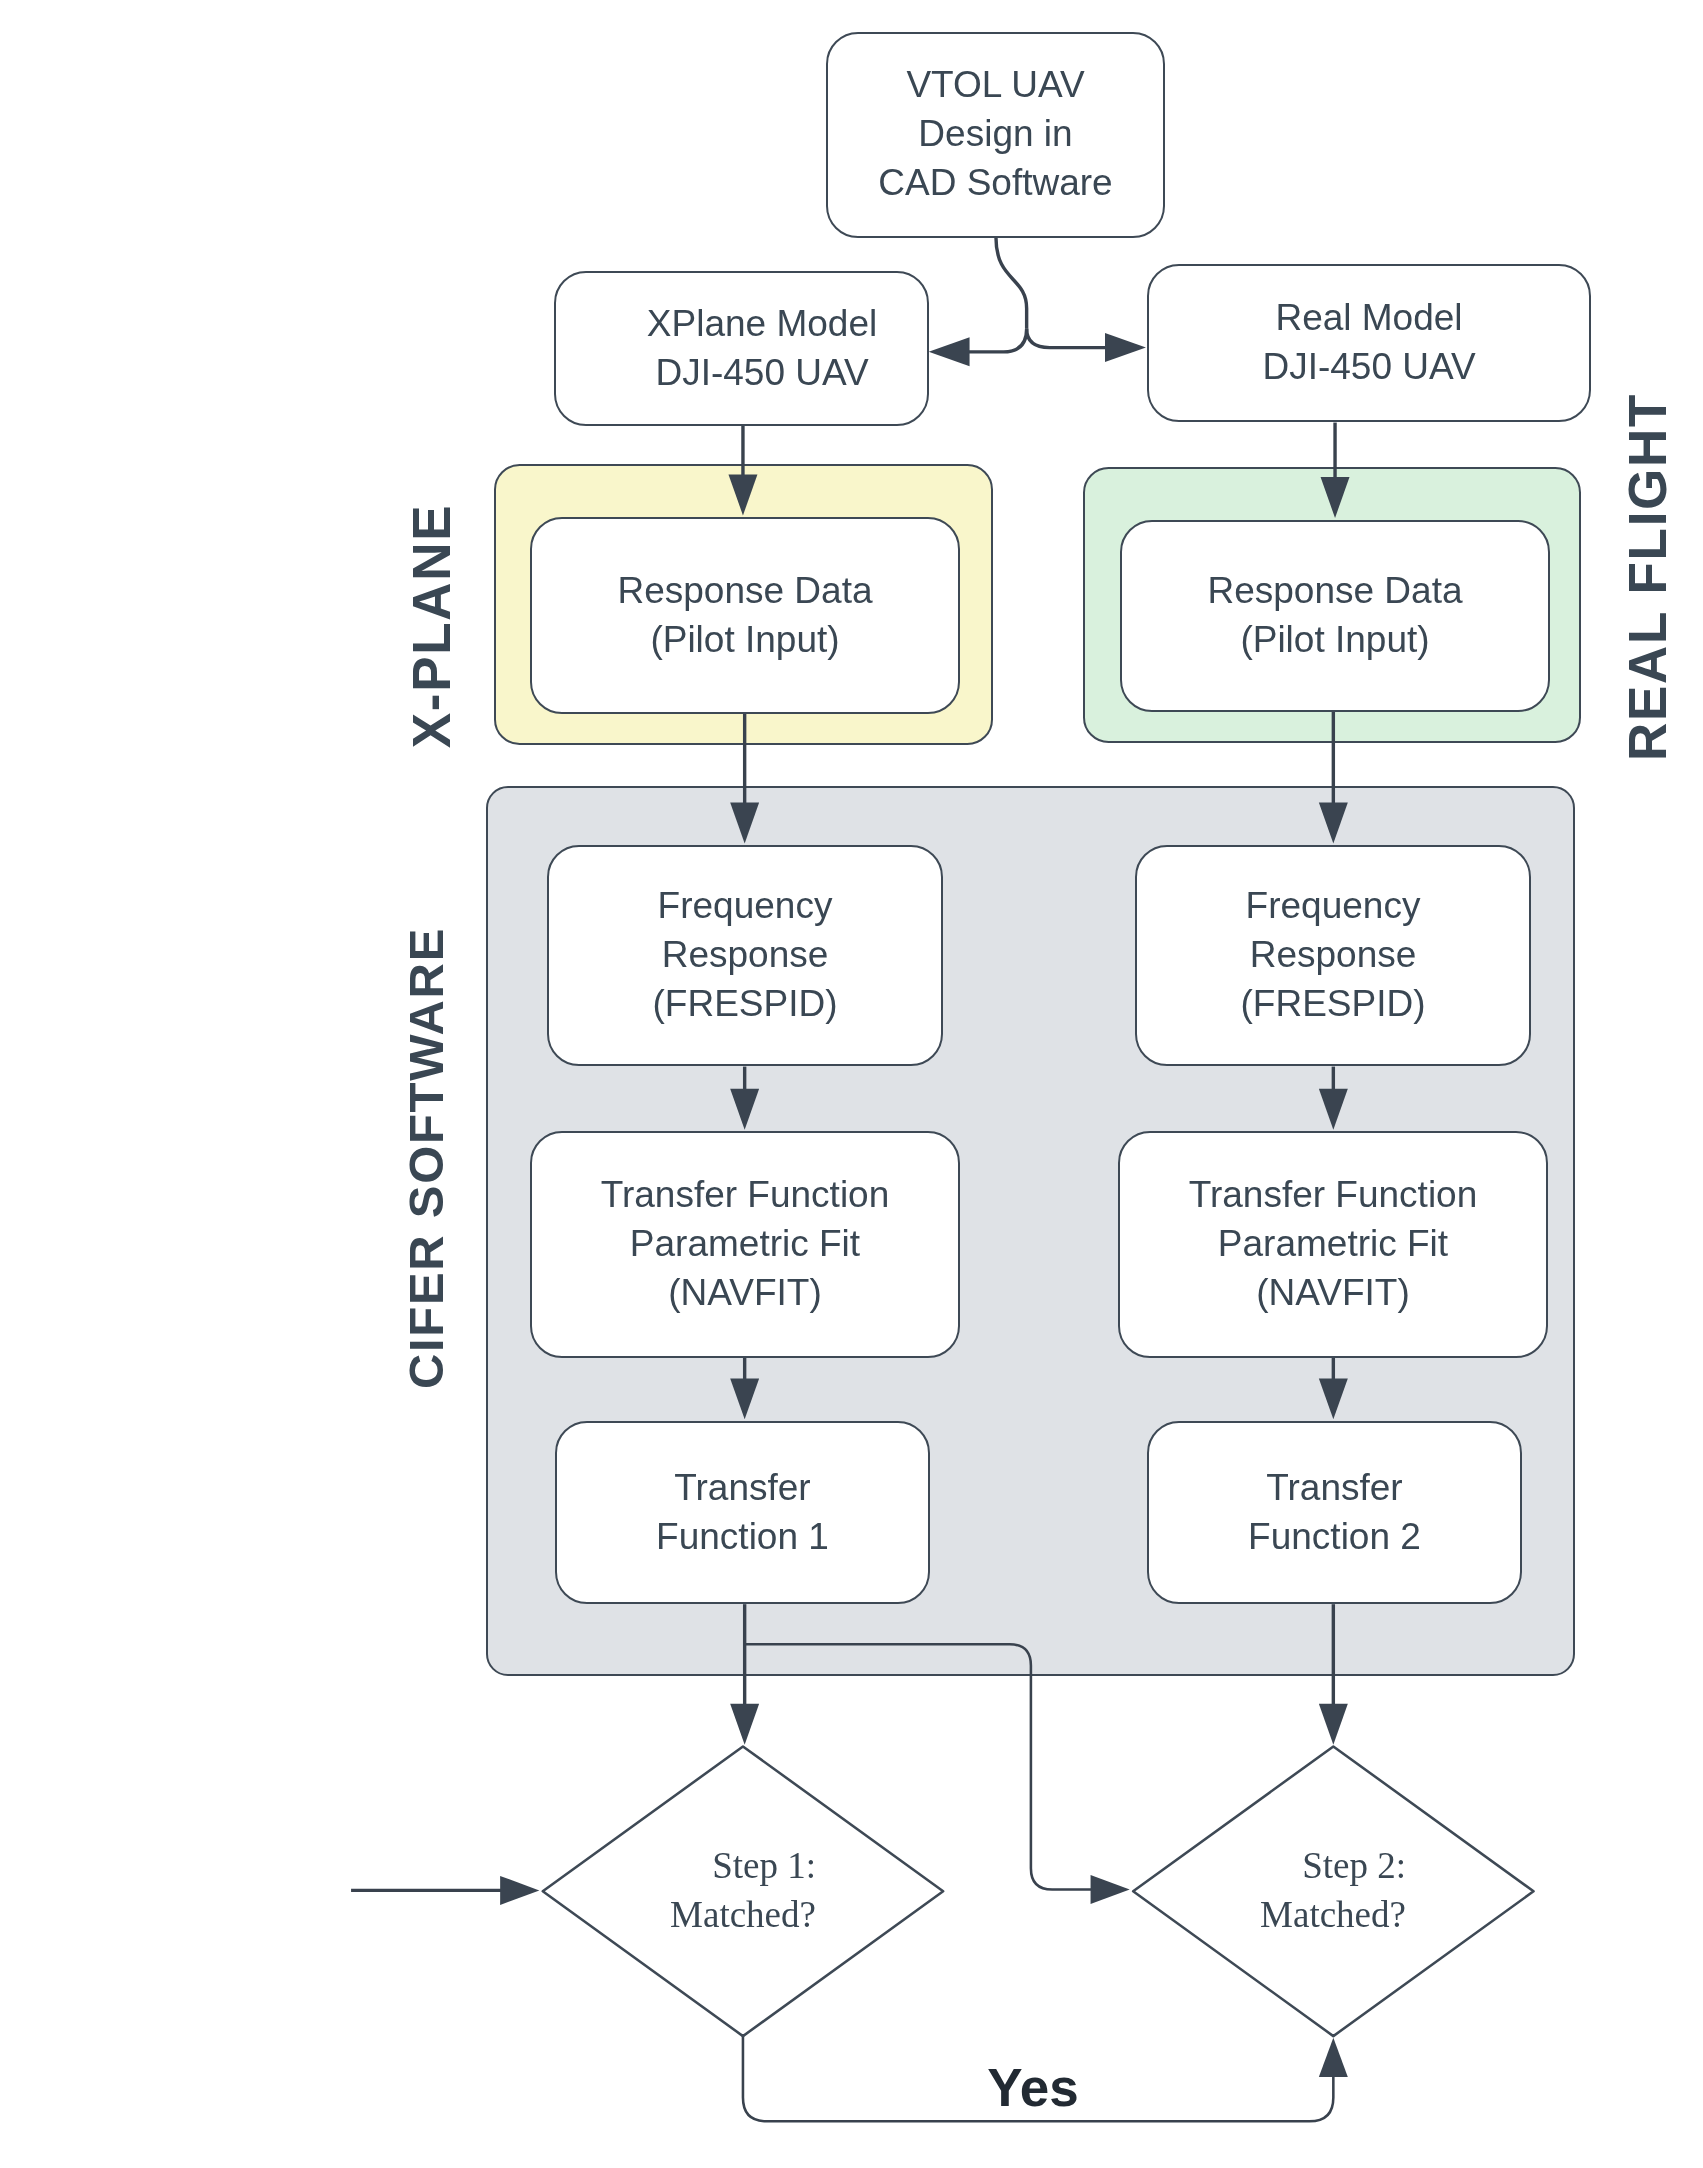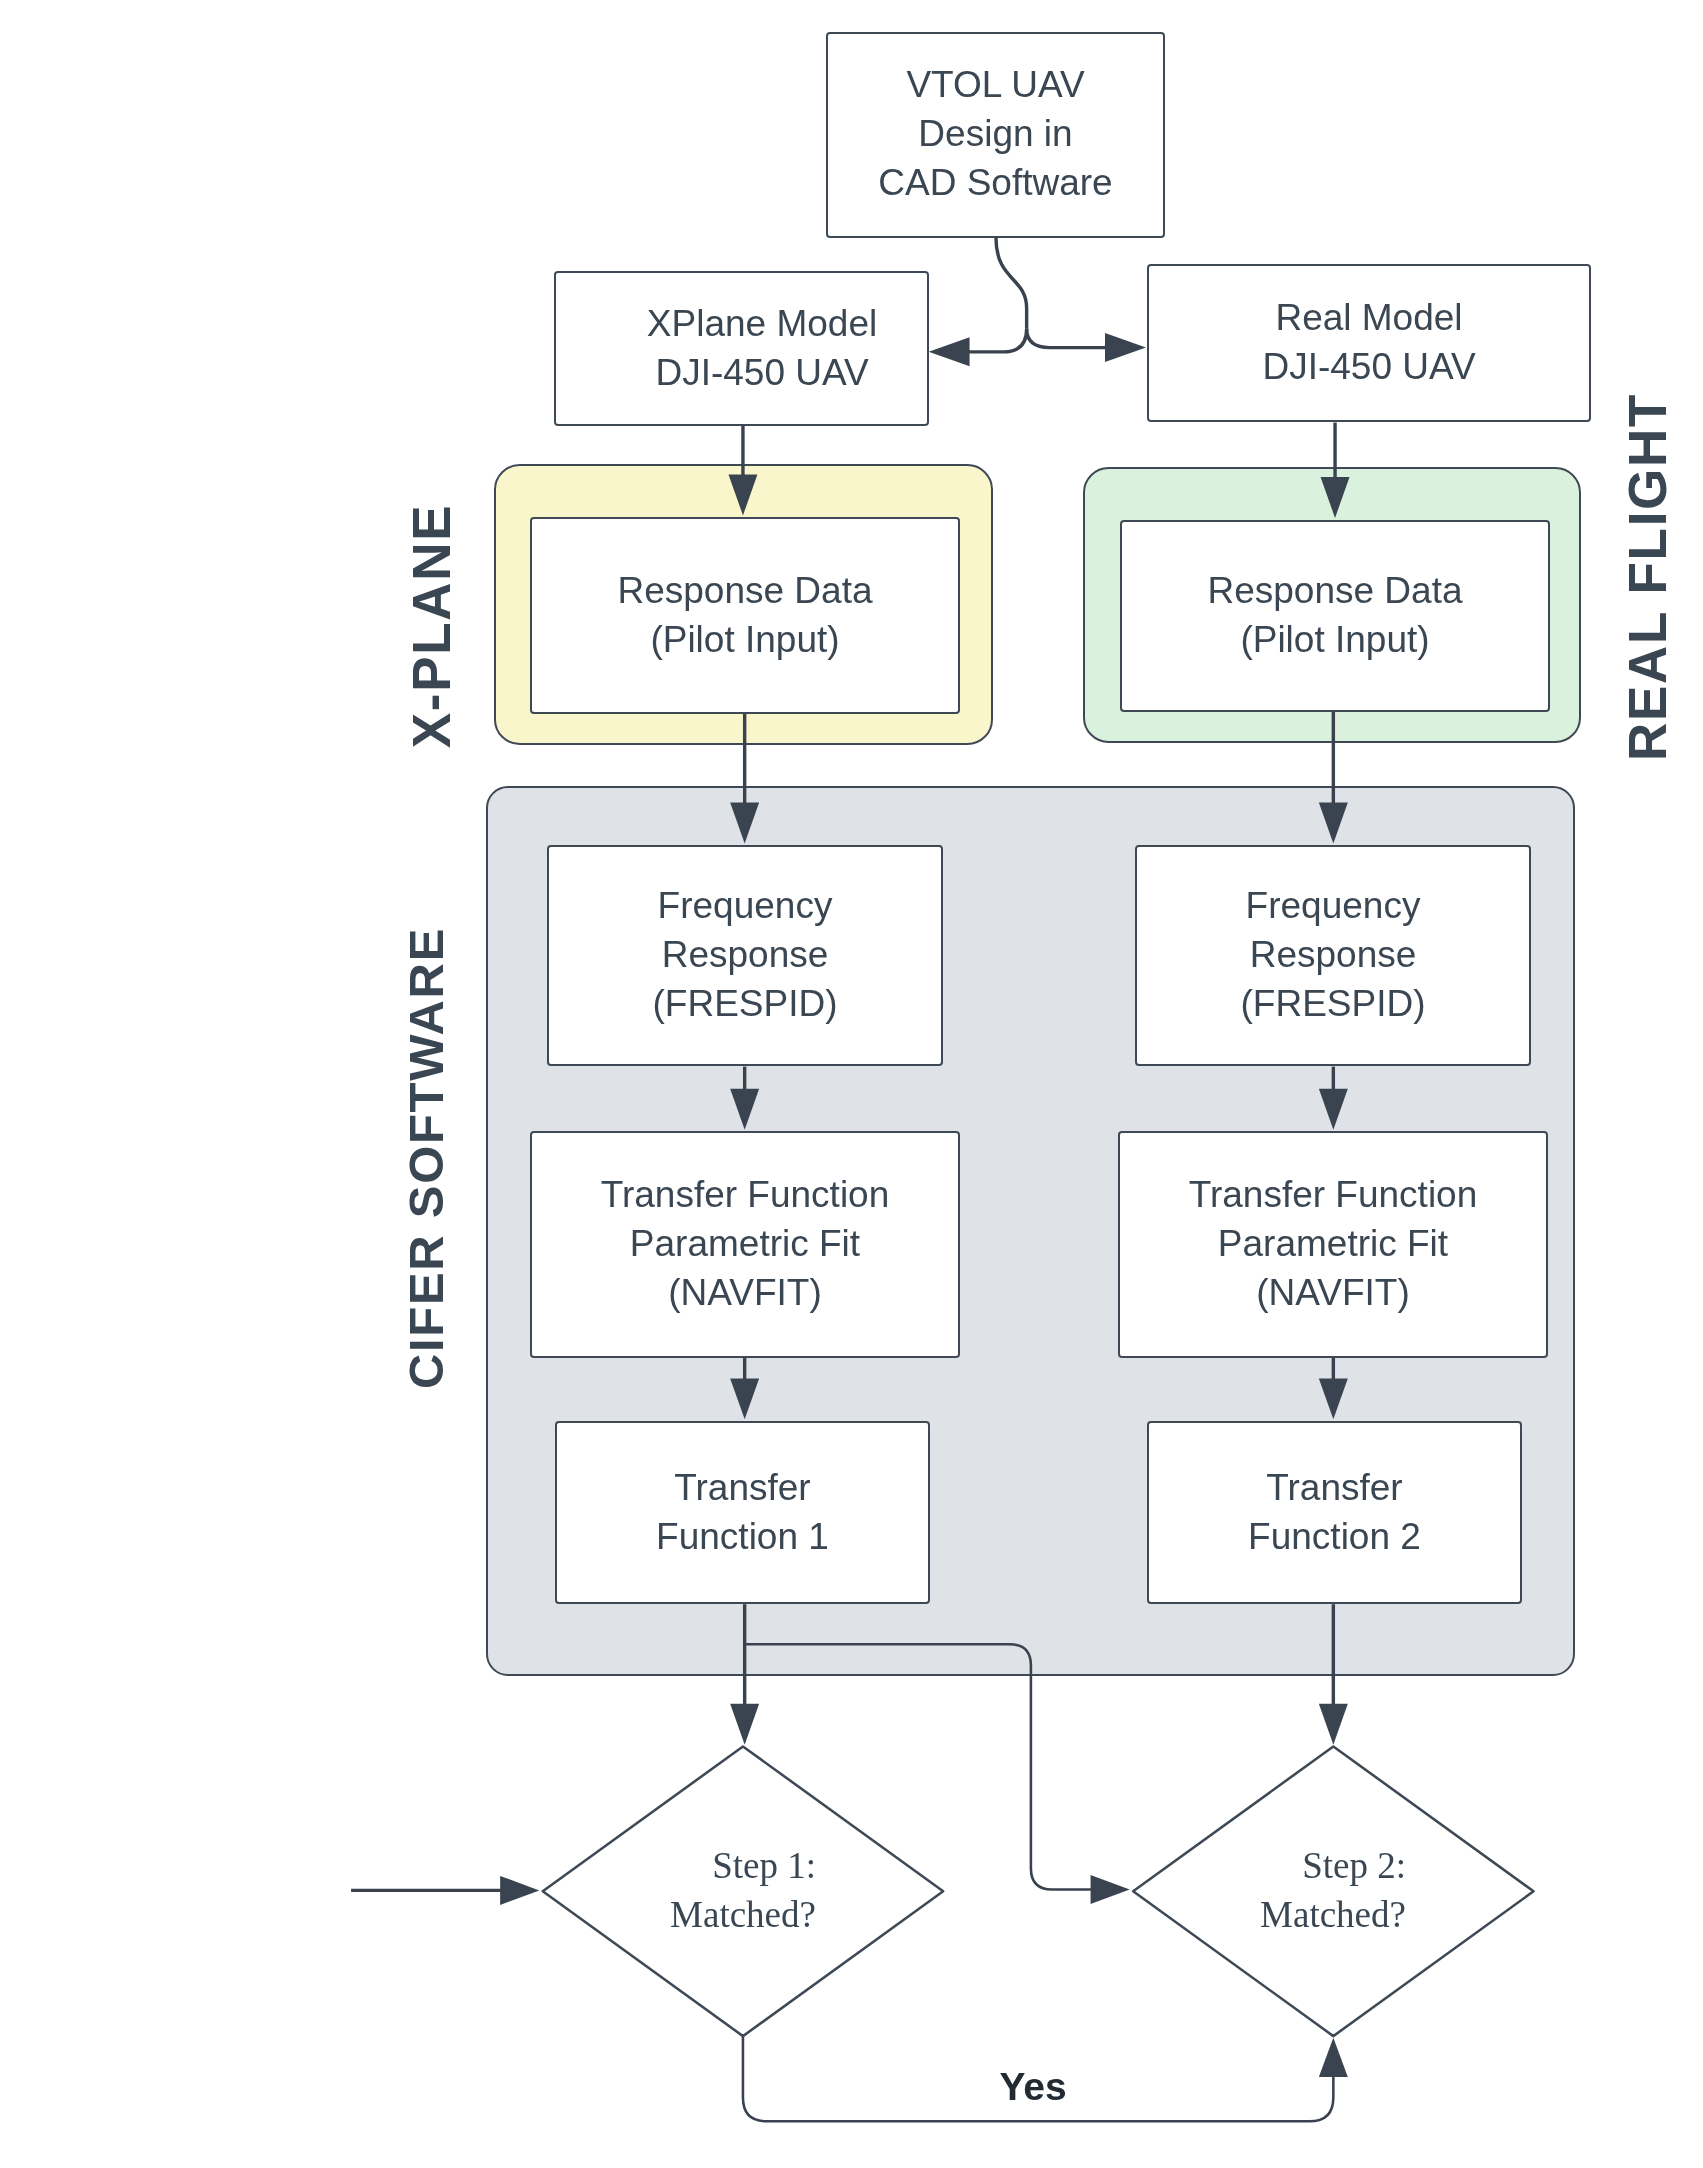--- a/index.html
+++ b/index.html
@@ -31,21 +31,21 @@
   #container-real   { left:1083px; top:467px; width:498px; height:276px; background:var(--green); }
   #container-cifer  { left:486px; top:786px; width:1089px; height:890px; background:var(--gray); border-radius:22px; }
 
   svg.wires { position:absolute; left:0; top:0; z-index:2; }
 
   .node {
     position:absolute;
     box-sizing:border-box;
     background:#ffffff;
     border:2.6px solid var(--border);
-    border-radius:4px;
+    border-radius:32px;
     display:flex;
     align-items:center;
     justify-content:center;
     text-align:center;
     color:var(--text);
     font-size:37px;
     line-height:1.32;
     white-space:pre-line;
     z-index:3;
   }
@@ -89,21 +89,21 @@
     z-index:2;
   }
   #label-xplane     { left:431px;  top:626px;  font-size:53px; }
   #label-realflight { left:1647px; top:577px;  font-size:53px; }
   #label-cifer      { left:426px;  top:1158px; font-size:49px; }
 
   .edge-label {
     position:absolute;
     transform:translate(-50%,-50%);
     font-weight:700;
-    font-size:39px;
+    font-size:53px;
     color:#222a33;
     z-index:3;
   }
   #yes-label { left:1033px; top:2087px; }
 </style>
 </head>
 <body>
 
 <div class="canvas">
 

